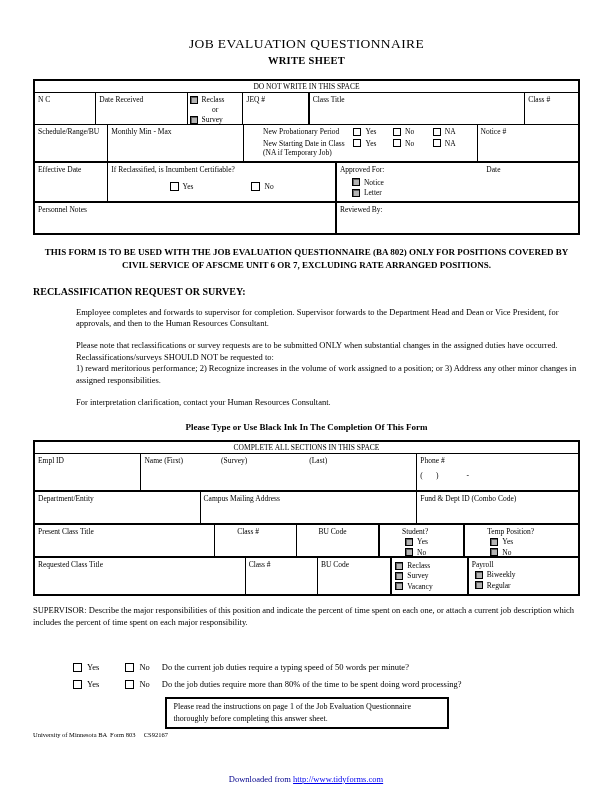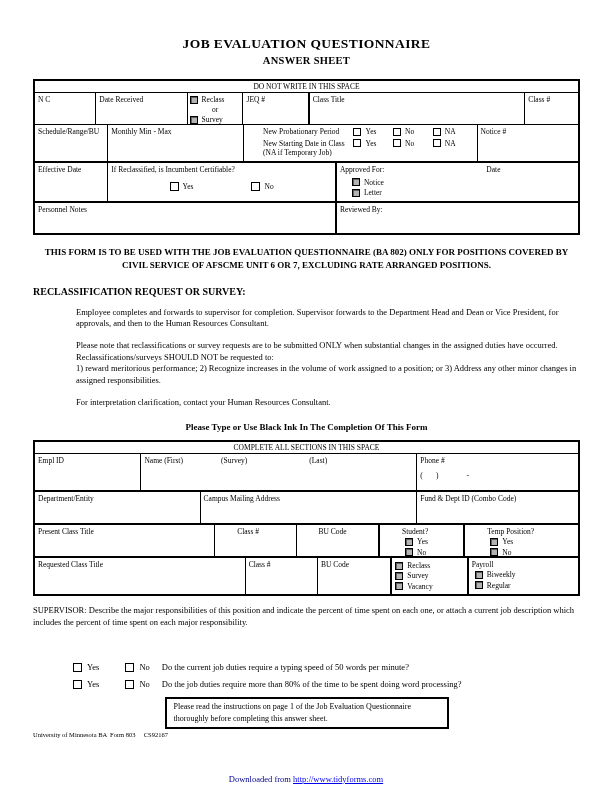--- a/index.html
+++ b/index.html
@@ -1,20 +1,20 @@
 <!DOCTYPE html>
 <html><head>
 <meta charset="utf-8">
 <style>
   * { margin:0; padding:0; box-sizing:border-box; }
   html,body { width:612px; height:792px; }
   body { font-family:"Liberation Serif", serif; background:#ffffff; color:#000; position:relative; overflow:hidden; }
   .page { position:absolute; inset:0; padding:36px 32px 0 33px; }
 
-  .title { text-align:center; font-weight:bold; font-size:13.5px; letter-spacing:.4px; }
+  .title { text-align:center; font-weight:normal; font-size:13.5px; letter-spacing:.4px; }
   .subtitle { text-align:center; font-weight:bold; font-size:10.5px; margin-top:3px; letter-spacing:.3px; }
 
   .tbl { border:2px solid #000; margin-top:13px; font-size:7.5px; line-height:1.25; }
   .tbl-header { text-align:center; border-bottom:1px solid #000; padding:1px 0 1px; }
   .row { display:flex; width:100%; }
   .cell { border-right:1px solid #000; padding:2px 3px; position:relative; }
   .cell.last { border-right:none; }
   .bb1 { border-bottom:1px solid #000; }
   .bb2 { border-bottom:2px solid #000; }
   .br2 { border-right:2px solid #000 !important; }
@@ -73,21 +73,21 @@
 
   .download { position:absolute; bottom:8px; left:0; width:100%; text-align:center; font-size:8.5px; color:#00008b; }
   .download a { color:#0000ee; text-decoration:underline;margin-top:8px; }
 </style>
 </head>
 <body>
 
 <div class="page">
 
   <div class="title">JOB EVALUATION QUESTIONNAIRE</div>
-  <div class="subtitle">ANSWER SHEET</div>
+  <div class="subtitle">WRITE SHEET</div>
 
   <div class="tbl">
     <div class="tbl-header">DO NOT WRITE IN THIS SPACE</div>
 
     <div class="row a-r1 bb1">
       <div class="cell c1"><span>N C</span></div>
       <div class="cell c2"><span>Date Received</span></div>
       <div class="cell c3">
         <div class="cbrow">
             <span class="cb cb-sm cb-gray"></span>

